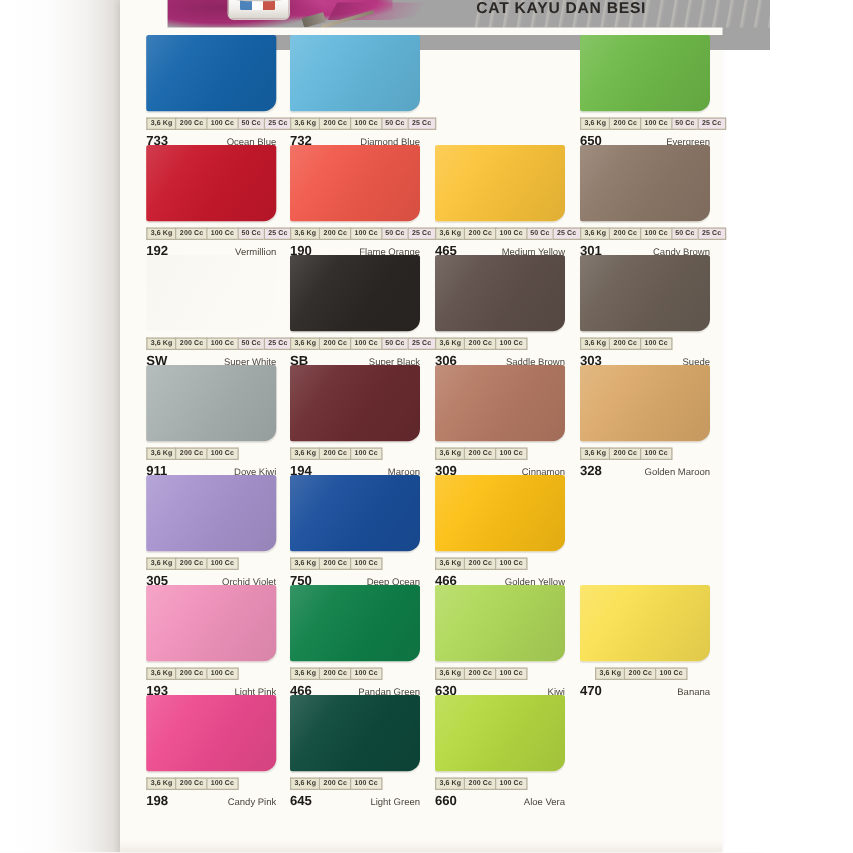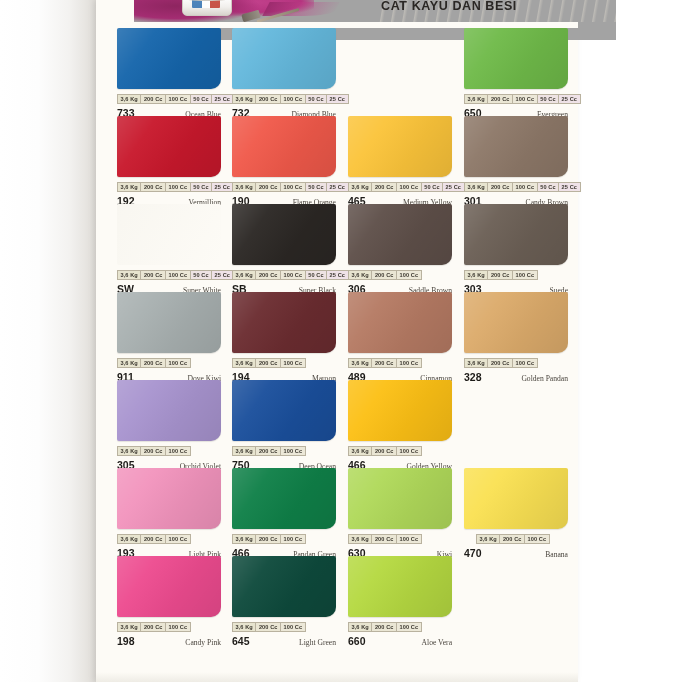--- a/index.html
+++ b/index.html
@@ -169,21 +169,21 @@
     margin-top:3px;
     display:flex;justify-content:space-between;align-items:baseline;
     height:13px;
   }
   .code{
     font-size:10.5px;font-weight:bold;color:#1d1b18;
     font-family:"Liberation Sans", sans-serif;
   }
   .cname{
     font-size:7.6px;color:#4a453e;
-    font-family:Liberation Serif, serif;
+    font-family:Liberation Sans, sans-serif;
     white-space:nowrap;
   }
 
   .bottom-fade{
     position:absolute;left:96px;bottom:0;width:482px;height:10px;
     background:linear-gradient(to bottom,rgba(253,251,246,0),rgba(235,232,225,.8));
   }
 </style>
 </head>
 <body>
@@ -397,34 +397,34 @@
             </div>
           </div>
           <div class="cell c2">
             <div class="chip" style="background: rgb(181, 122, 99);"></div>
             <div class="sizes">
               <span class="size s0">3,6 Kg</span>
               <span class="size s1">200 Cc</span>
               <span class="size s2">100 Cc</span>
             </div>
             <div class="nameline">
-              <span class="code">489</span>
+              <span class="code">309</span>
               <span class="cname">Cinnamon</span>
             </div>
           </div>
           <div class="cell c3">
             <div class="chip" style="background: rgb(220, 171, 107);"></div>
             <div class="sizes">
               <span class="size s0">3,6 Kg</span>
               <span class="size s1">200 Cc</span>
               <span class="size s2">100 Cc</span>
             </div>
             <div class="nameline">
               <span class="code">328</span>
-              <span class="cname">Golden Pandan</span>
+              <span class="cname">Golden Maroon</span>
             </div>
           </div>
         </div>
         <div class="row">
           <div class="cell c0">
             <div class="chip" style="background: rgb(168, 148, 207);"></div>
             <div class="sizes">
               <span class="size s0">3,6 Kg</span>
               <span class="size s1">200 Cc</span>
               <span class="size s2">100 Cc</span>

